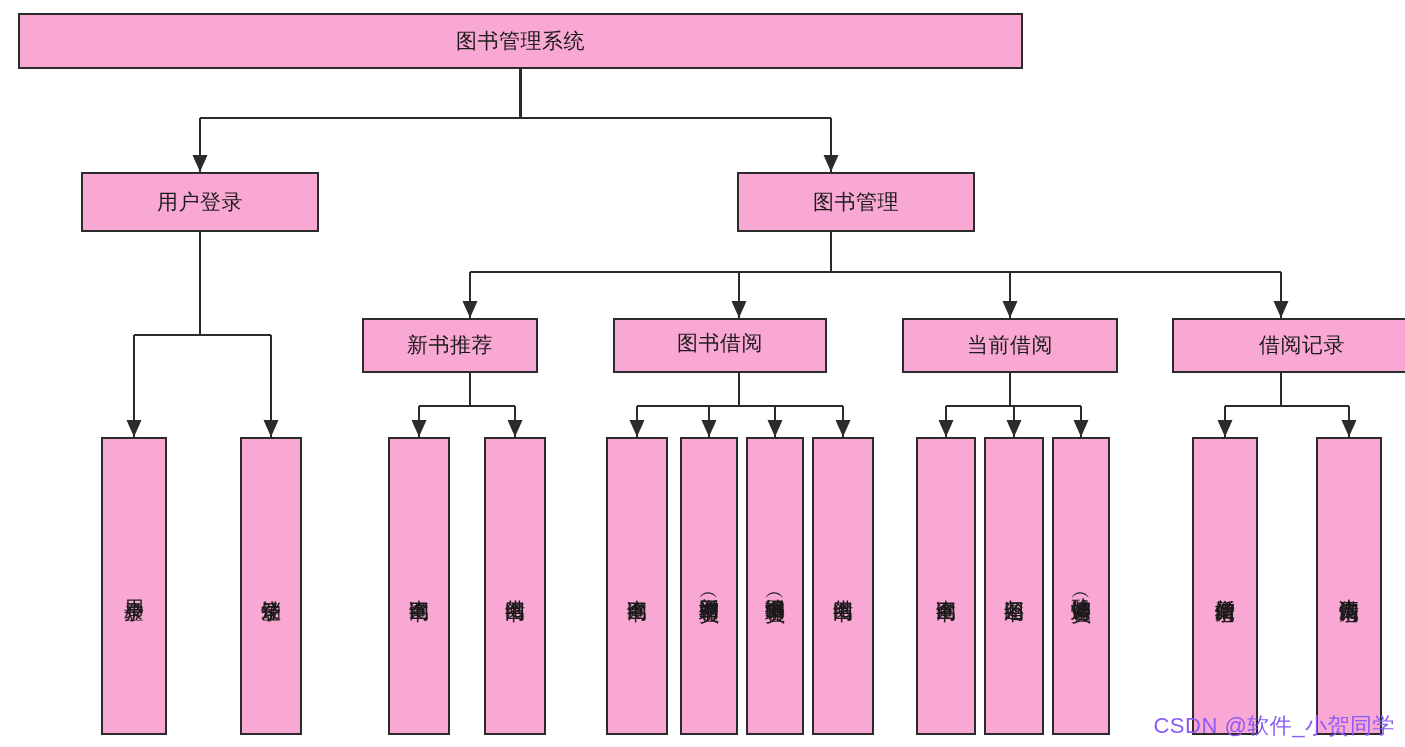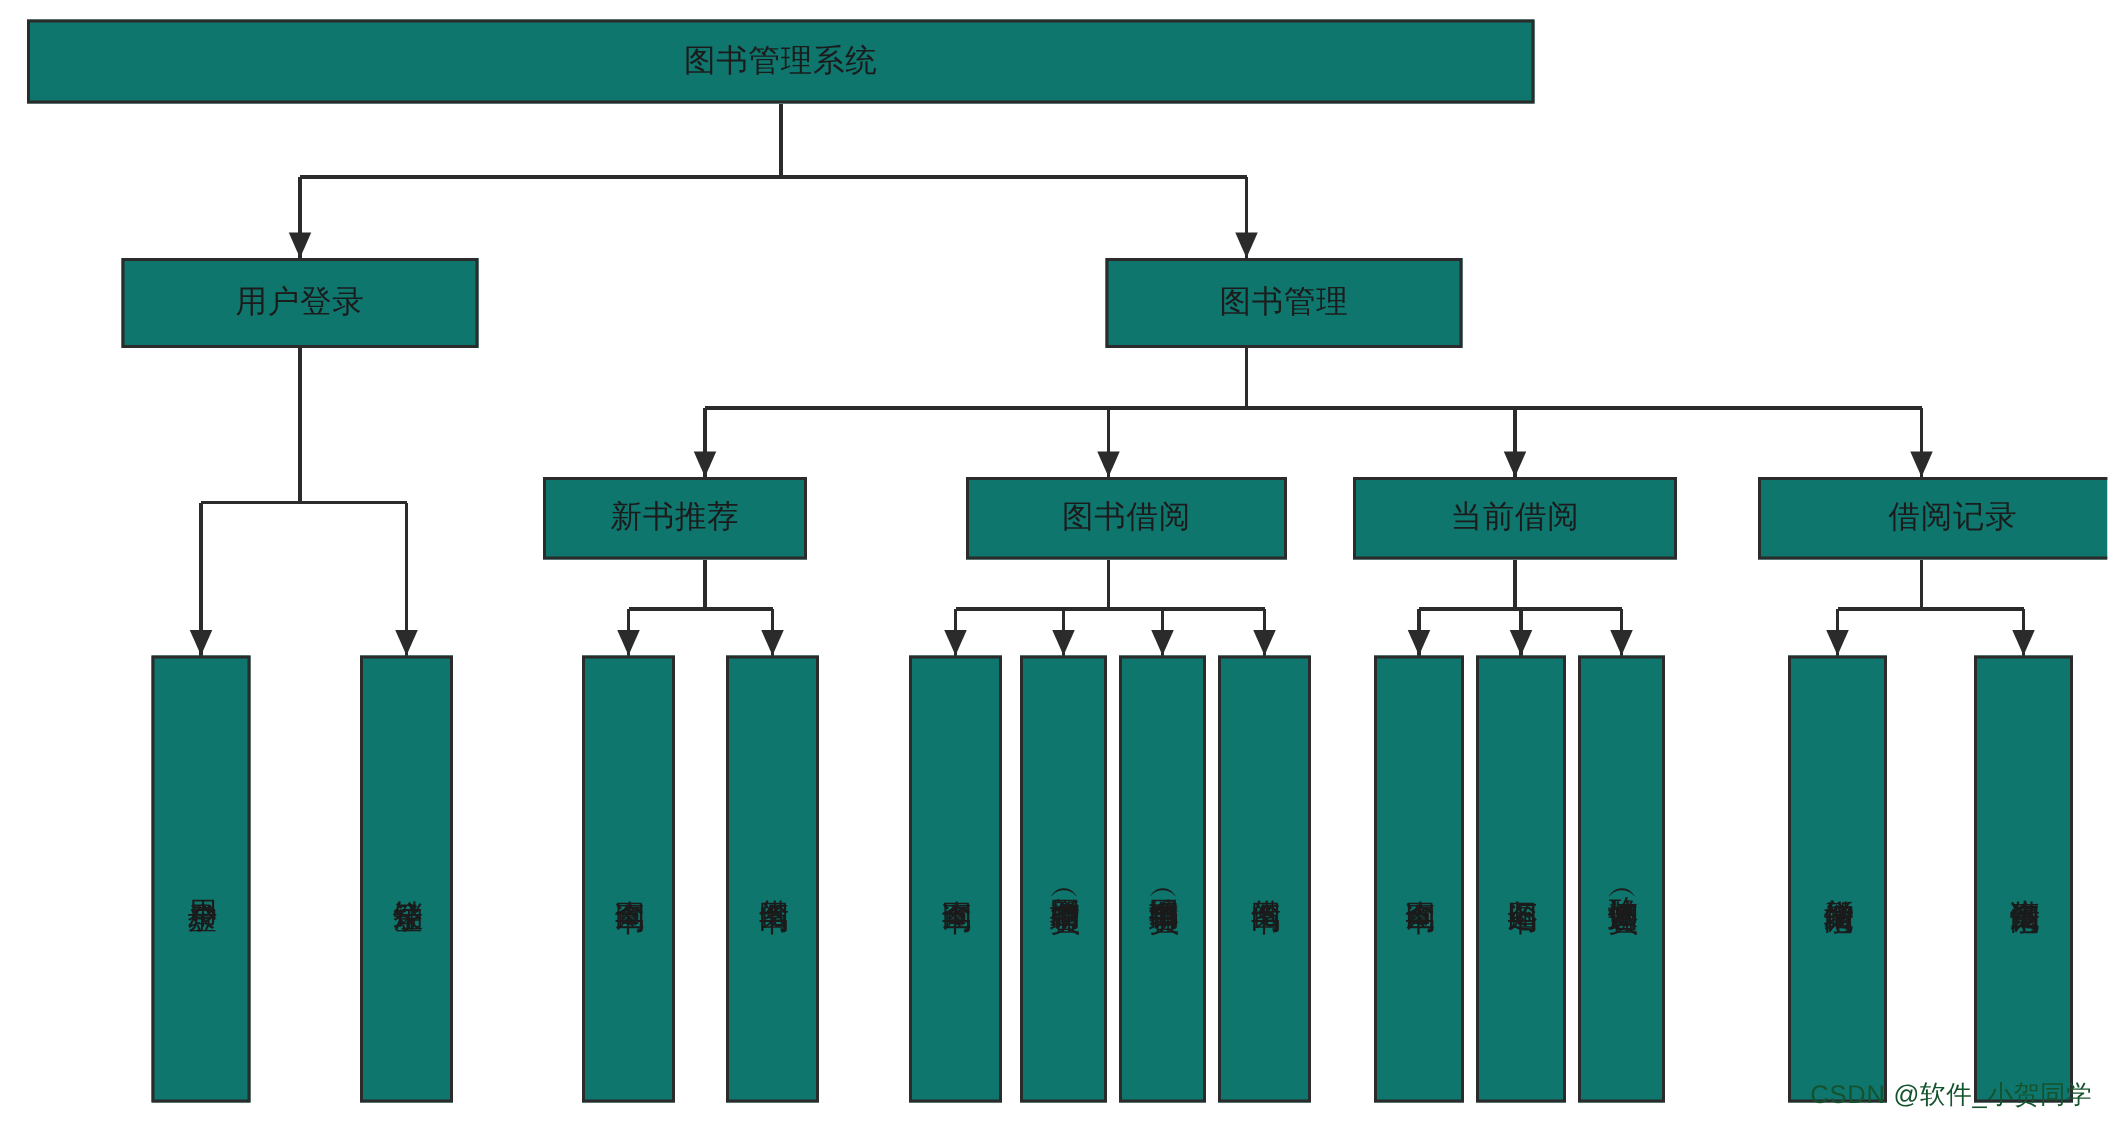--- a/index.html
+++ b/index.html
@@ -23,21 +23,21 @@
     left: 0;
     top: 0;
     width: 1405px;
     height: 747px;
     pointer-events: none;
   }
   .node {
     position: absolute;
     box-sizing: border-box;
     border: 2.2px solid #2b2b2b;
-    background: #0f766e;
+    background: #f9a8d4;
     color: #1b1b1b;
     display: flex;
     align-items: center;
     justify-content: center;
     text-align: center;
     line-height: 1.25;
   }
   .node.horiz {
     font-size: 21px;
     letter-spacing: 0.5px;
@@ -58,22 +58,22 @@
     white-space: nowrap;
   }
   .node .htxt {
     display: block;
     white-space: nowrap;
   }
   #watermark {
     position: absolute;
     right: 10px;
     bottom: 6px;
-    font-size: 17px;
-    color: #14532d;
+    font-size: 22px;
+    color: #8b5cf6;
     letter-spacing: 0.5px;
     white-space: nowrap;
     user-select: none;
   }
 </style>
 </head>
 <body>
 
 <div id="canvas">
 
@@ -139,21 +139,21 @@
   <div class="node horiz" style="left: 81px; top: 172px; width: 238px; height: 60px;">
     <span class="htxt">用户登录</span>
   </div>
   <div class="node horiz" style="left: 712px; top: 172px; width: 238px; height: 60px; margin-left: 25px;">
     <span class="htxt">图书管理</span>
   </div>
 
   <div class="node horiz" style="left: 362px; top: 318px; width: 176px; height: 55px;">
     <span class="htxt">新书推荐</span>
   </div>
-  <div class="node horiz" style="left: 644px; top: 318px; width: 214px; height: 55px;">
+  <div class="node horiz" style="left: 613px; top: 318px; width: 214px; height: 55px; font-family: Liberation Mono, monospace;">
     <span class="htxt">图书借阅</span>
   </div>
   <div class="node horiz" style="left: 902px; top: 318px; width: 216px; height: 55px;">
     <span class="htxt">当前借阅</span>
   </div>
   <div class="node horiz" style="left: 1172px; top: 318px; width: 260px; height: 55px;">
     <span class="htxt">借阅记录</span>
   </div>
 
   <div class="node vert" style="left: 101px; top: 437px; width: 66px; height: 298px;">

